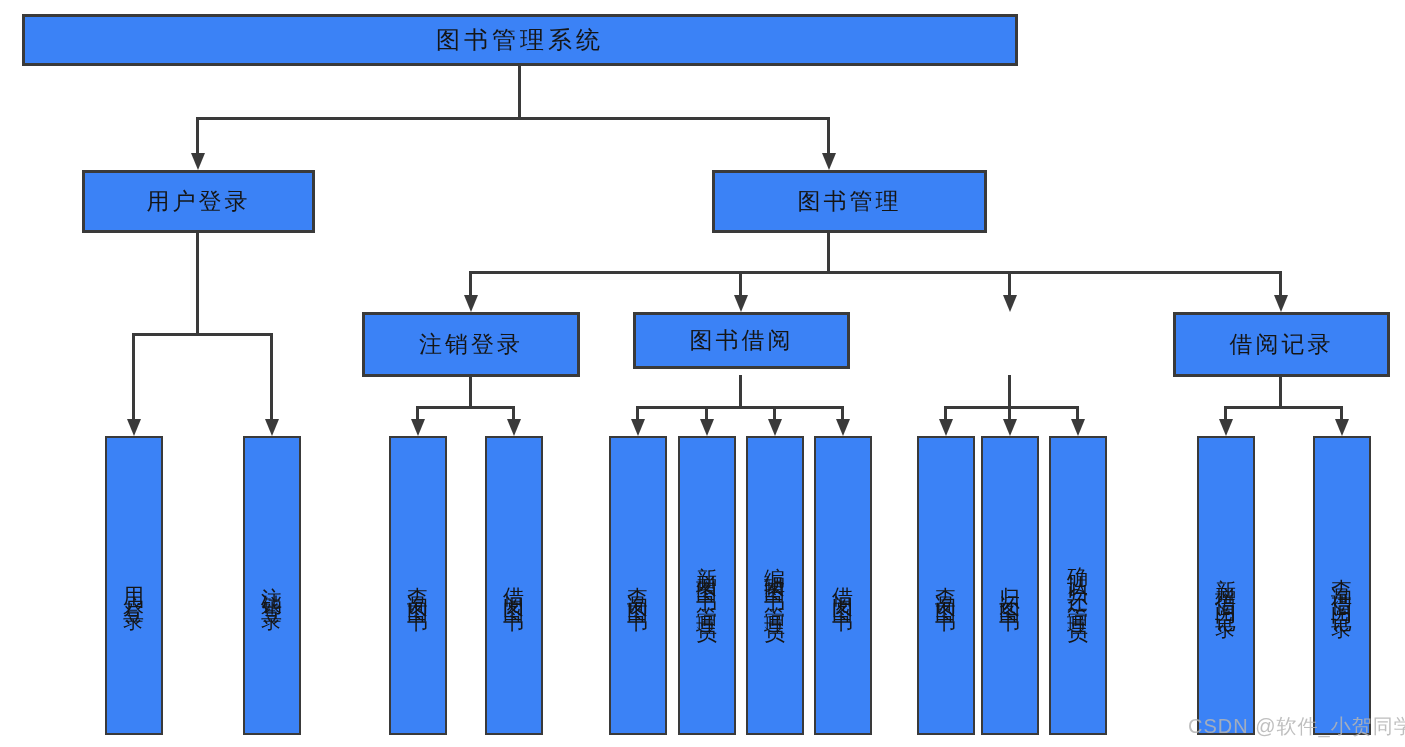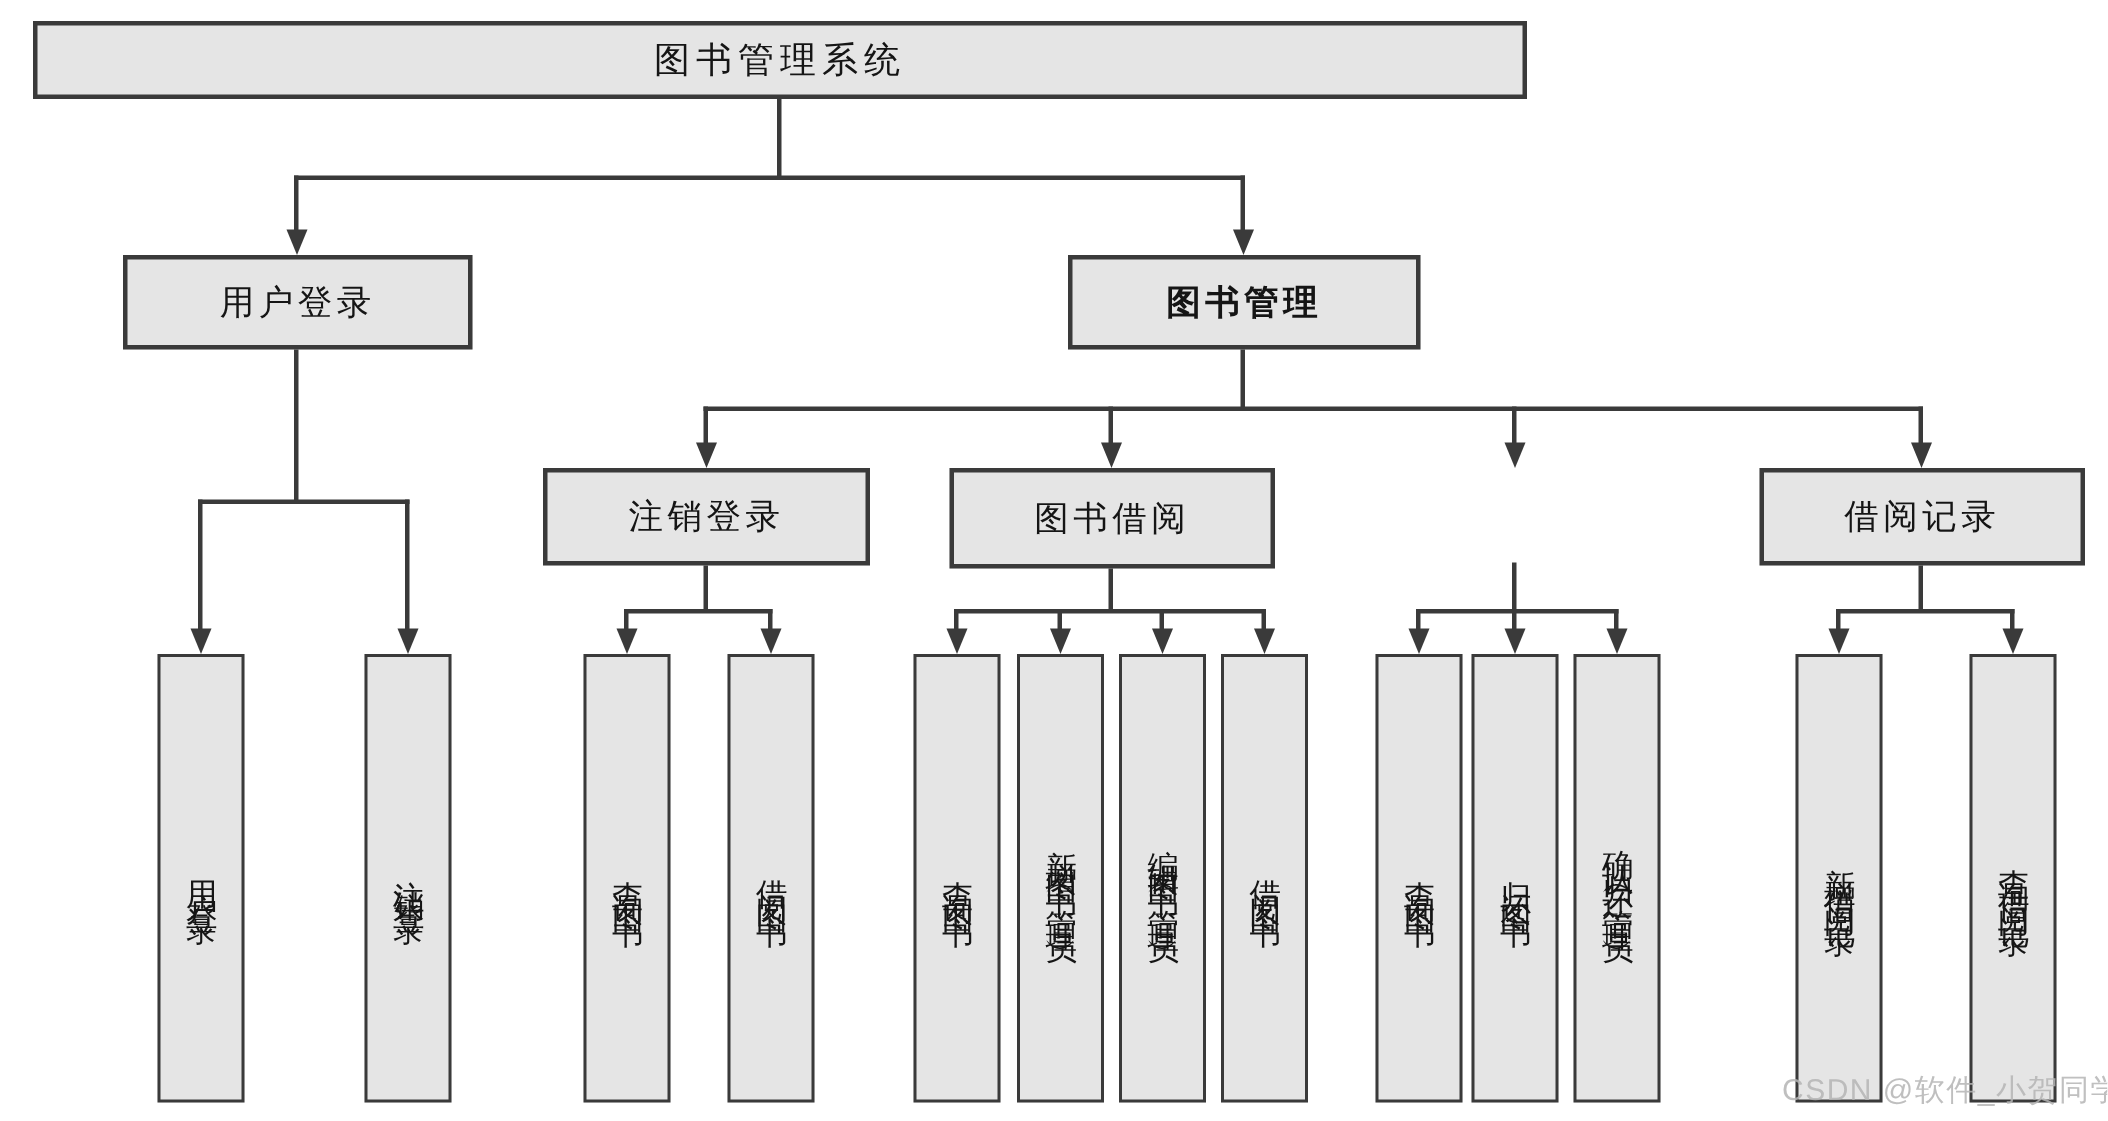--- a/index.html
+++ b/index.html
@@ -13,21 +13,21 @@
     position: relative;
     width: 1405px;
     height: 747px;
     background: var(--background);
     font-family: "Liberation Sans", sans-serif;
     color: var(--text);
     overflow: hidden;
   }
   .box {
     position: absolute;
-    background: #e5e5e5;
+    background: #3b82f6;
     border: 3px solid var(--line);
     box-sizing: border-box;
     display: flex;
     align-items: center;
     justify-content: center;
     z-index: 2;
   }
   .hlabel {
     font-size: 23px;
     letter-spacing: 3px;
@@ -84,21 +84,21 @@
   <div class="vline" style="left:518px;top:64px;height:55px;"></div>
   <div class="hline" style="left:196px;top:117px;width:634px;"></div>
   <div class="vline" style="left:196px;top:117px;height:38px;"></div>
   <div class="arrowhead" style="left:191px;top:153px;"></div>
   <div class="vline" style="left:827px;top:117px;height:38px;"></div>
   <div class="arrowhead" style="left:822px;top:153px;"></div>
 
   <div class="box" style="left:82px;top:170px;width:233px;height:63px;">
     <span class="hlabel">用户登录</span>
   </div>
-  <div class="box" style="left:712px;top:170px;width:235px;height:63px;font-weight:bold;">
+  <div class="box" style="left:712px;top:170px;width:275px;height:63px;">
     <span class="hlabel">图书管理</span>
   </div>
 
   <div class="vline" style="left:196px;top:231px;height:104px;"></div>
   <div class="hline" style="left:132px;top:333px;width:141px;"></div>
   <div class="vline" style="left:132px;top:333px;height:88px;"></div>
   <div class="arrowhead" style="left:127px;top:419px;"></div>
   <div class="vline" style="left:270px;top:333px;height:88px;"></div>
   <div class="arrowhead" style="left:265px;top:419px;"></div>
 
@@ -109,21 +109,21 @@
   <div class="vline" style="left:739px;top:271px;height:26px;"></div>
   <div class="arrowhead" style="left:734px;top:295px;"></div>
   <div class="vline" style="left:1008px;top:271px;height:26px;"></div>
   <div class="arrowhead" style="left:1003px;top:295px;"></div>
   <div class="vline" style="left:1279px;top:271px;height:26px;"></div>
   <div class="arrowhead" style="left:1274px;top:295px;"></div>
 
   <div class="box" style="left:362px;top:312px;width:218px;height:65px;">
     <span class="hlabel">注销登录</span>
   </div>
-  <div class="box" style="left:633px;top:312px;width:217px;height:67px;">
+  <div class="box" style="left:633px;top:312px;width:217px;height:57px;">
     <span class="hlabel">图书借阅</span>
   </div>
   <div class="box" style="left:1173px;top:312px;width:217px;height:65px;">
     <span class="hlabel">借阅记录</span>
   </div>
 
   <div class="vline" style="left:469px;top:375px;height:33px;"></div>
   <div class="hline" style="left:416px;top:406px;width:99px;"></div>
   <div class="vline" style="left:416px;top:406px;height:15px;"></div>
   <div class="arrowhead" style="left:411px;top:419px;"></div>

